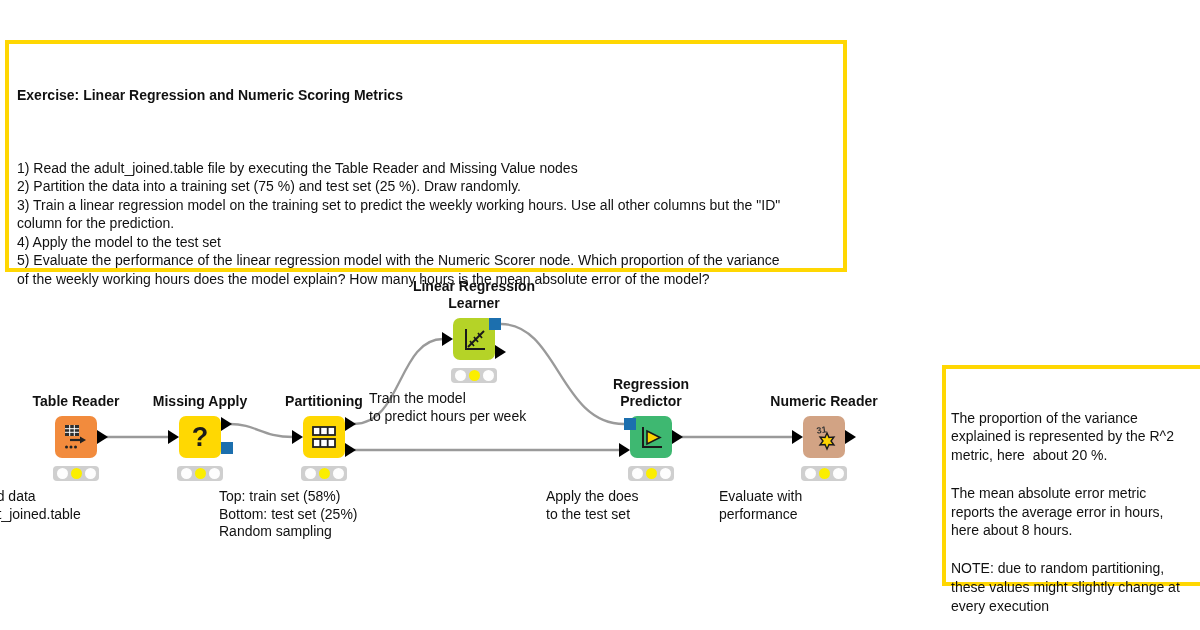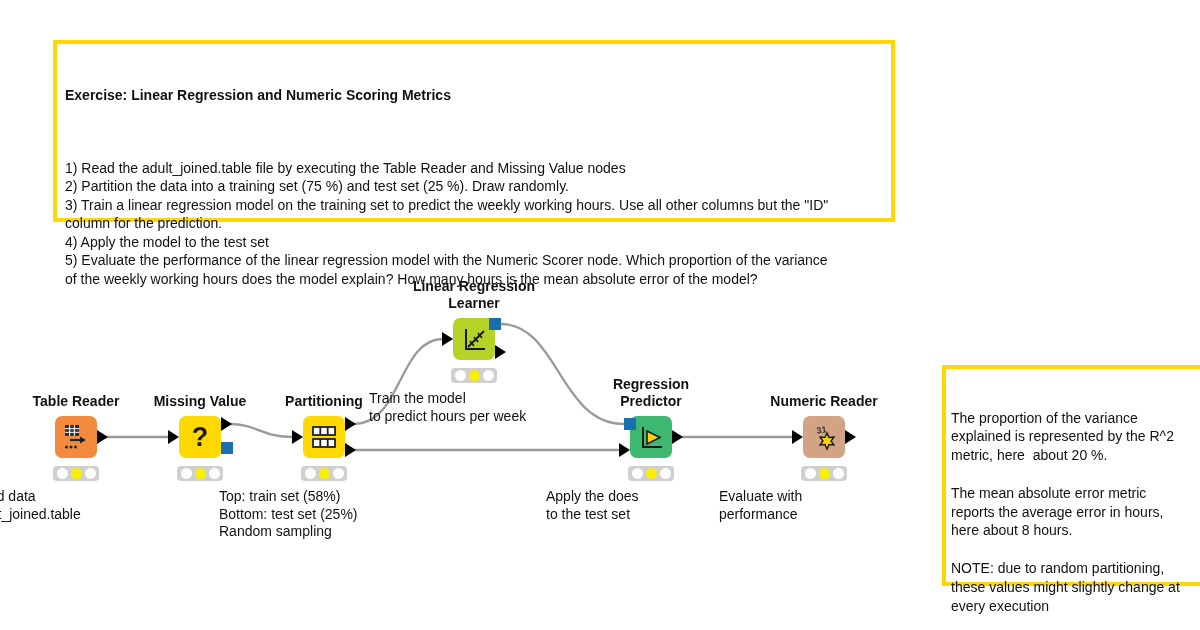--- a/index.html
+++ b/index.html
@@ -5,21 +5,21 @@
   html,body { margin:0; padding:0; background:#ffffff; }
   .canvas {
     position:relative; width:1200px; height:630px; overflow:hidden;
     background:#ffffff; font-family:"Liberation Sans", sans-serif; color:#111;
   }
   
   .ann {
     position:absolute; box-sizing:border-box; border:4px solid #FFD702;
     background:#fff; white-space:pre-wrap; font-size:14px; line-height:18.5px;
   }
-  .ex-box { left:5px; top:40px; width:842px; height:182px; padding:5px 8px;margin-left:48px; }
+  .ex-box { left:5px; top:40px; width:842px; height:232px; padding:5px 8px; }
   .ex-title { font-weight:bold; margin-bottom:17px; }
   .note-box { left:926px; top:365px; width:296px; height:221px; padding:2px 5px; line-height:18.8px;margin-left:16px; }
   
   .wires { position:absolute; left:0; top:0; }
   .wires path { stroke:#9a9a9a; stroke-width:2.3; fill:none; }
   
   .node { position:absolute; width:210px; height:0; }
   .node-title {
     position:absolute; bottom:6px; left:0; right:0; text-align:center;
     font-weight:bold; font-size:14px; line-height:17px; white-space:pre-line;
@@ -104,21 +104,21 @@
     <div class="traffic">
       <span class="dot"></span>
       <span class="dot on"></span>
       <span class="dot"></span>
     </div>
     <div class="node-comment">Read data
 adult_joined.table</div>
   </div>
 
   <div class="node" style="left:95px; top:416px;">
-    <div class="node-title">Missing Value</div>
+    <div class="node-title">Missing Apply</div>
     <div class="node-box" style="background: rgb(255, 216, 2);">
       <svg class="nicon" width="32" height="32" viewBox="0 0 32 32">
         <text x="16" y="25" font-size="27" font-weight="bold" text-anchor="middle" fill="#1a1a1a" font-family="Liberation Sans, sans-serif">?</text>
       </svg>
       <span class="p-tri p-in p-cy"></span>
       <span class="p-tri p-out" style="top:8px; transform:translateY(-50%);"></span>
       <span class="p-sq" style="right:-12px; top:26px;"></span>
     </div>
     <div class="traffic">
       <span class="dot"></span>

